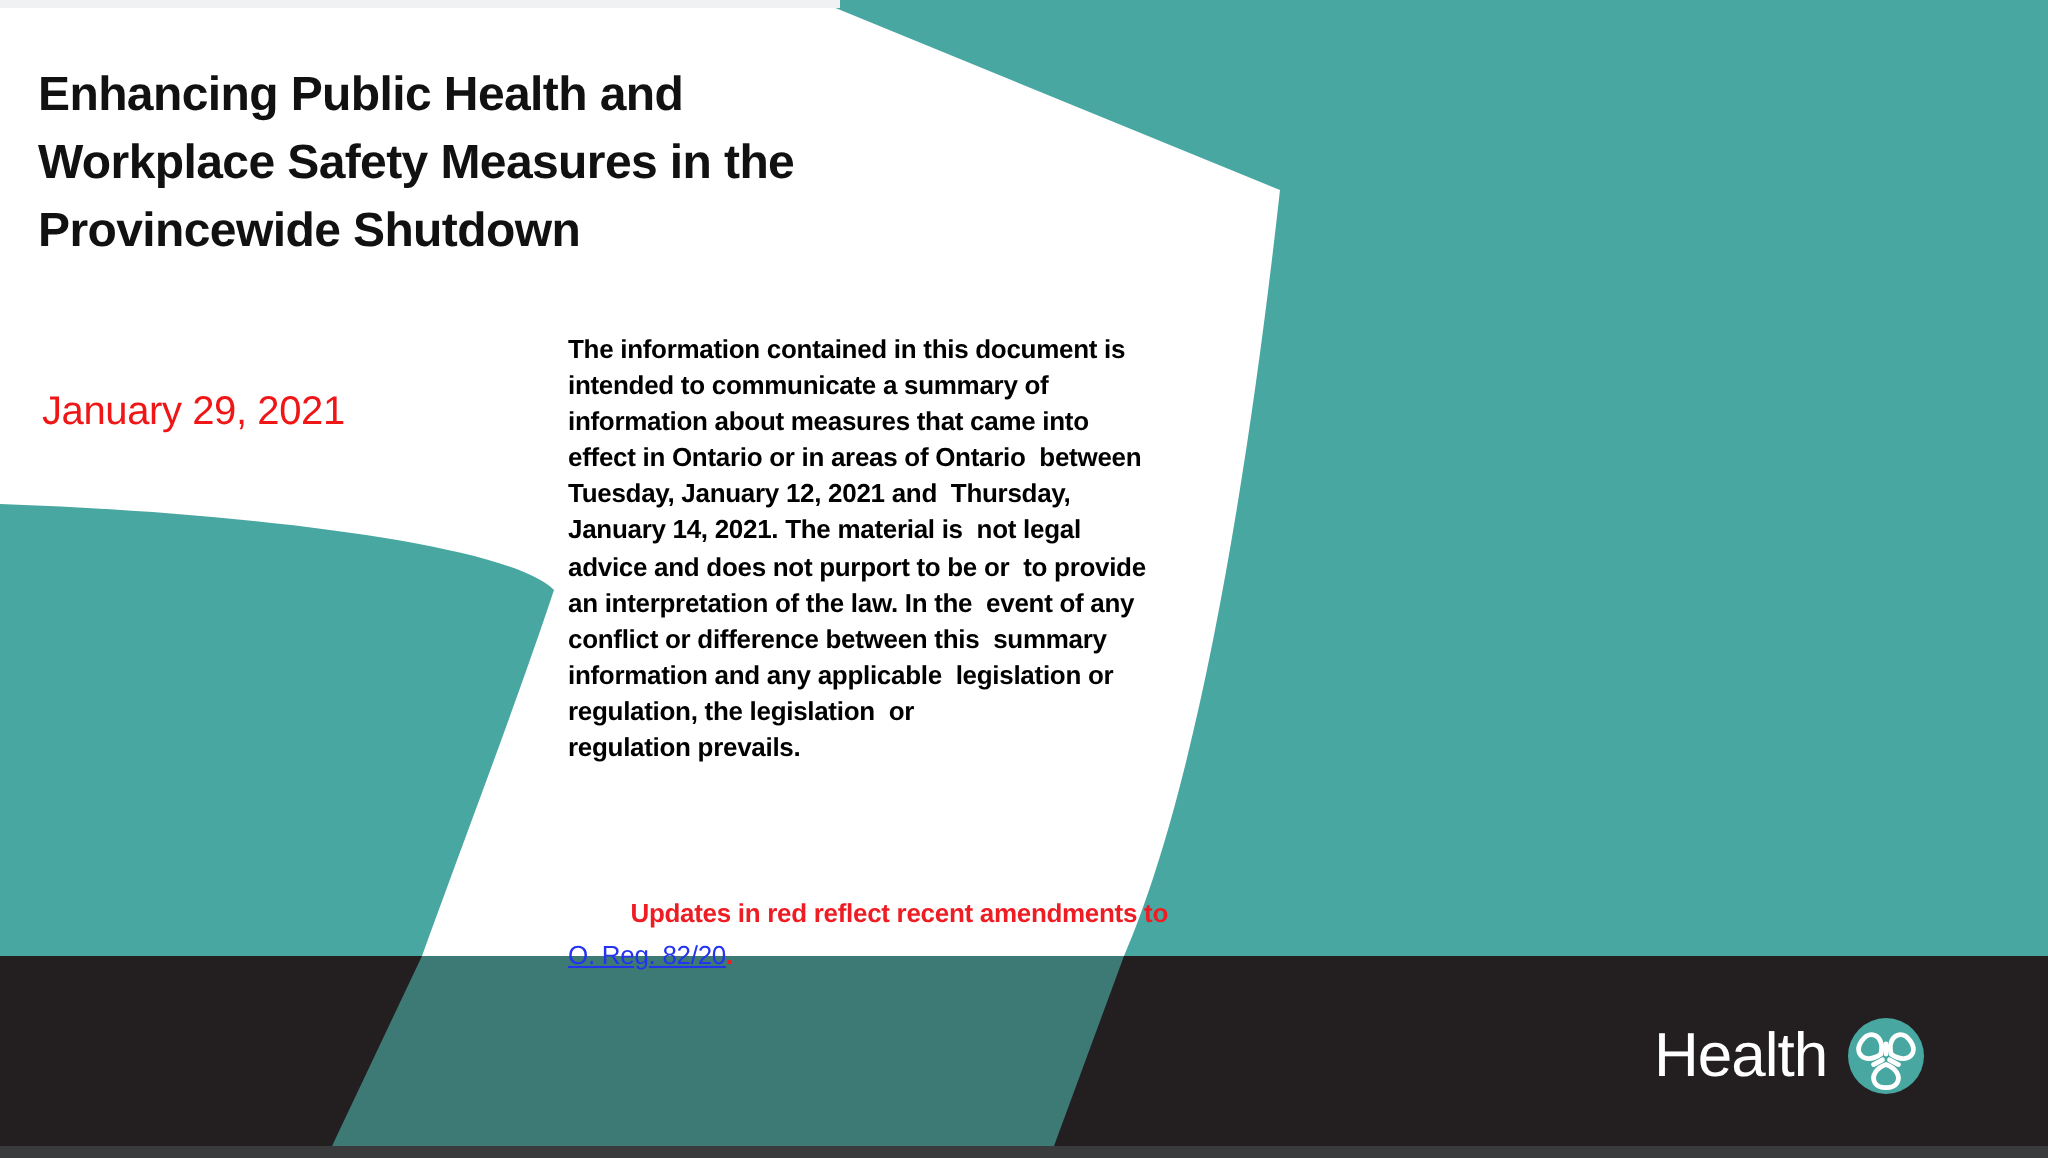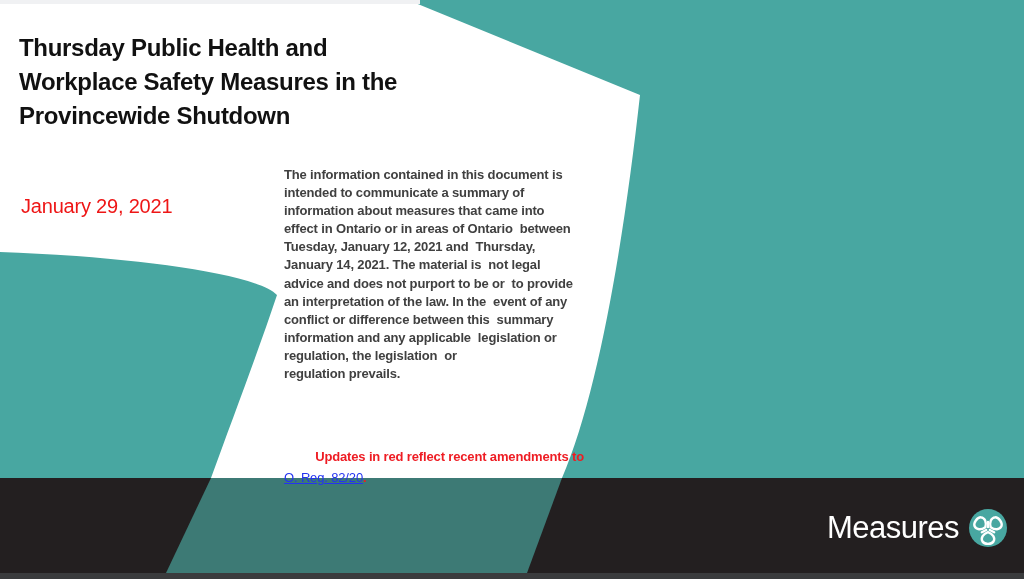--- a/index.html
+++ b/index.html
@@ -20,21 +20,21 @@
   .date-badge{
     left:17px;top:191px;
     background:#ffffff;color:#ee1616;
     font-size:20px;font-weight:400;letter-spacing:-0.2px;
     padding:4px 6px 5px 4px;
     white-space:nowrap;
   }
   .disclaimer{
     left:284px;top:166px;width:300px;
     font-size:13px;font-weight:700;line-height:18.1px;
-    color:#404040;letter-spacing:-0.15px;
+    color:#000000;letter-spacing:-0.15px;
   }
   .updates{
     left:284px;top:404px;width:300px;
     font-size:13px;font-weight:700;line-height:21px;
     color:#ee1c23;letter-spacing:-0.15px;
   }
   .updates .line1{display:block;text-align:right;}
   .oreg-link{
     color:#2433f0;text-decoration:underline;font-weight:400;cursor:pointer;
   }
@@ -67,21 +67,21 @@
 
     <rect x="0" y="0" width="420" height="4" fill="#f0f1f3"></rect>
 
     <rect x="0" y="478" width="1024" height="95" fill="#231f20"></rect>
 
     <path d="M 211 478 L 562 478 L 527 573 L 166 573 Z" fill="#3d7a75"></path>
 
     <rect x="0" y="573" width="1024" height="6" fill="#3a3b3d"></rect>
   </svg>
 
-  <div class="txt title">Thursday Public Health and
+  <div class="txt title">Enhancing Public Health and
 Workplace Safety Measures in the
 Provincewide Shutdown</div>
 
   <div class="txt date-badge">January 29, 2021</div>
 
   <div class="txt disclaimer">The information contained in this document is
 intended to communicate a summary of
 information about measures that came into
 effect in Ontario or in areas of Ontario  between
 Tuesday, January 12, 2021 and  Thursday,
@@ -91,21 +91,21 @@
 conflict or difference between this  summary
 information and any applicable  legislation or
 regulation, the legislation  or
 regulation prevails.</div>
 
   <div class="txt updates">
     <span class="line1">Updates in red reflect recent amendments to</span><a class="oreg-link">O. Reg. 82/20</a><span class="suffix">.</span>
   </div>
 
   <div class="footer-logo">
-    <span class="wordmark">Measures</span>
+    <span class="wordmark">Health</span>
     <svg class="trillium" width="40" height="40" viewBox="0 0 40 40">
       <circle cx="20" cy="20" r="19" fill="#48a7a1"></circle>
       <g transform="translate(20,21)" stroke="#ffffff" stroke-width="2.4" fill="none" stroke-linecap="round" stroke-linejoin="round">
         <g transform="rotate(-55)">
           <path d="M 0,-3.2 C -5,-5 -7.5,-9 -5.5,-12.5 C -3.5,-15.6 3.5,-15.6 5.5,-12.5 C 7.5,-9 5,-5 0,-3.2 Z"></path>
         </g>
         <g transform="rotate(55)">
           <path d="M 0,-3.2 C -5,-5 -7.5,-9 -5.5,-12.5 C -3.5,-15.6 3.5,-15.6 5.5,-12.5 C 7.5,-9 5,-5 0,-3.2 Z"></path>
         </g>
         <g transform="rotate(180)">

